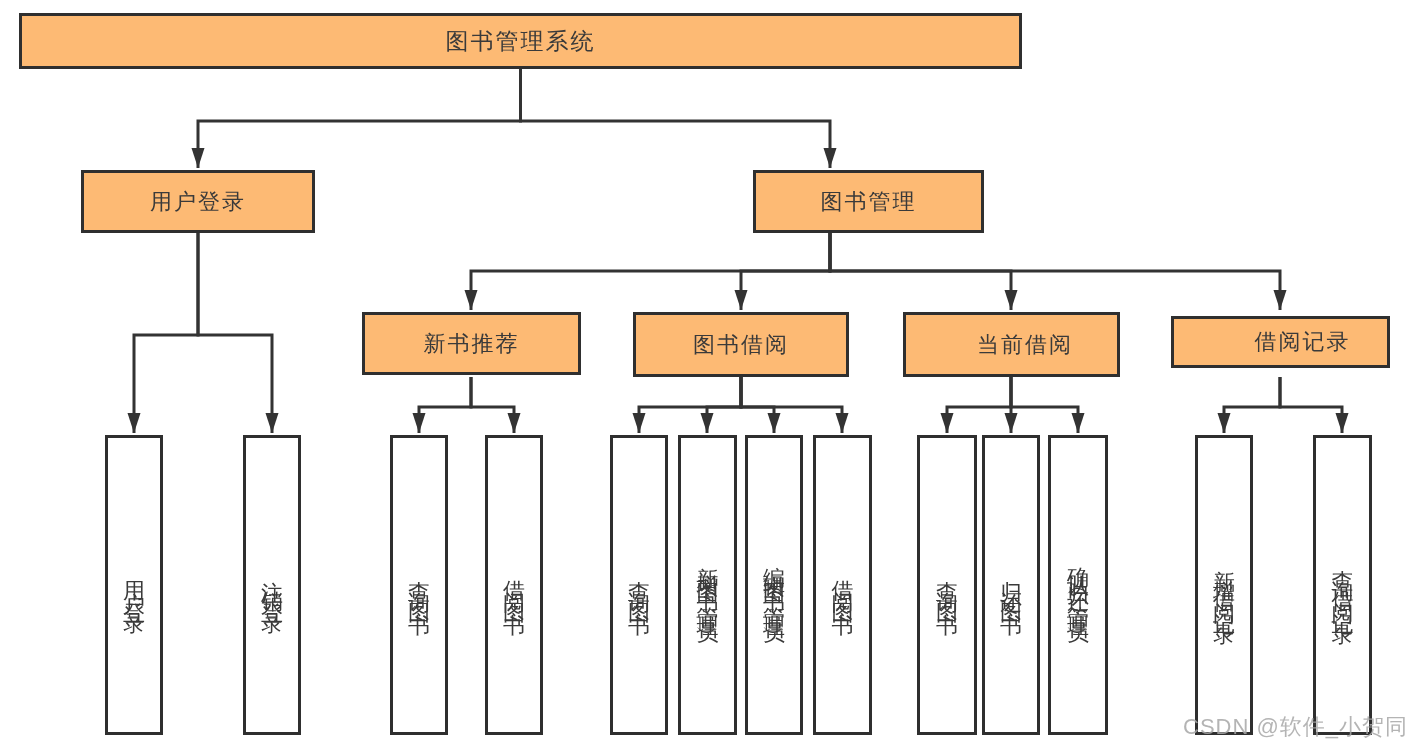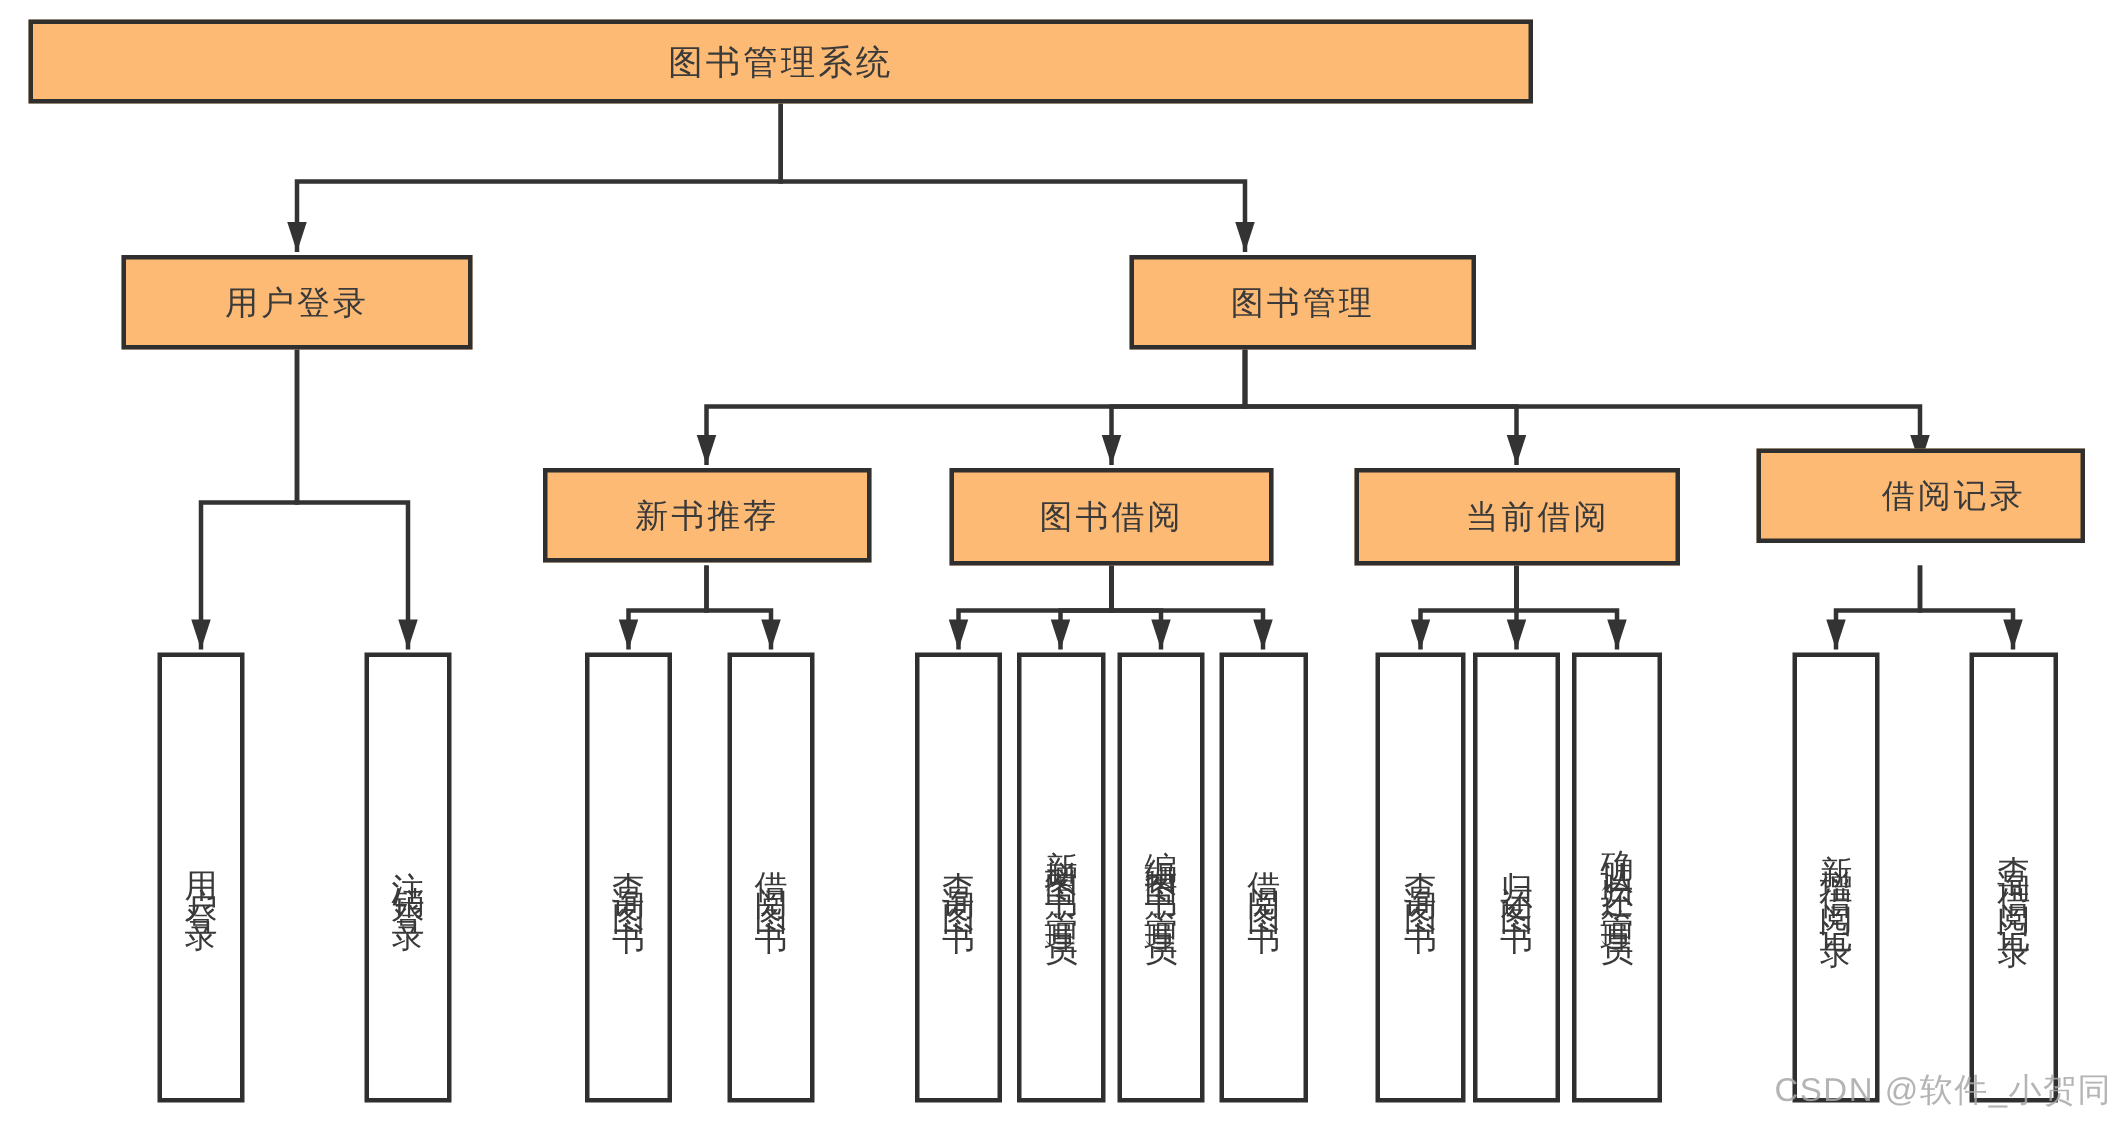--- a/index.html
+++ b/index.html
@@ -118,21 +118,21 @@
 
   <div class="box" style="left:362px;top:312px;width:219px;height:63px;">
     <span>新书推荐</span>
   </div>
   <div class="box" style="left:633px;top:312px;width:216px;height:65px;">
     <span>图书借阅</span>
   </div>
   <div class="box" style="left:903px;top:312px;width:217px;height:65px;padding-left:27px;">
     <span>当前借阅</span>
   </div>
-  <div class="box" style="left:1171px;top:299px;width:219px;height:63px;padding-left:44px;">
+  <div class="box" style="left:1171px;top:316px;width:219px;height:52px;padding-left:44px;">
     <span>借阅记录</span>
   </div>
 
   <div class="leaf" style="left:105px;top:435px;width:58px;height:300px;">
     <span>用户登录</span>
   </div>
   <div class="leaf" style="left:243px;top:435px;width:58px;height:300px;">
     <span>注销登录</span>
   </div>
 

